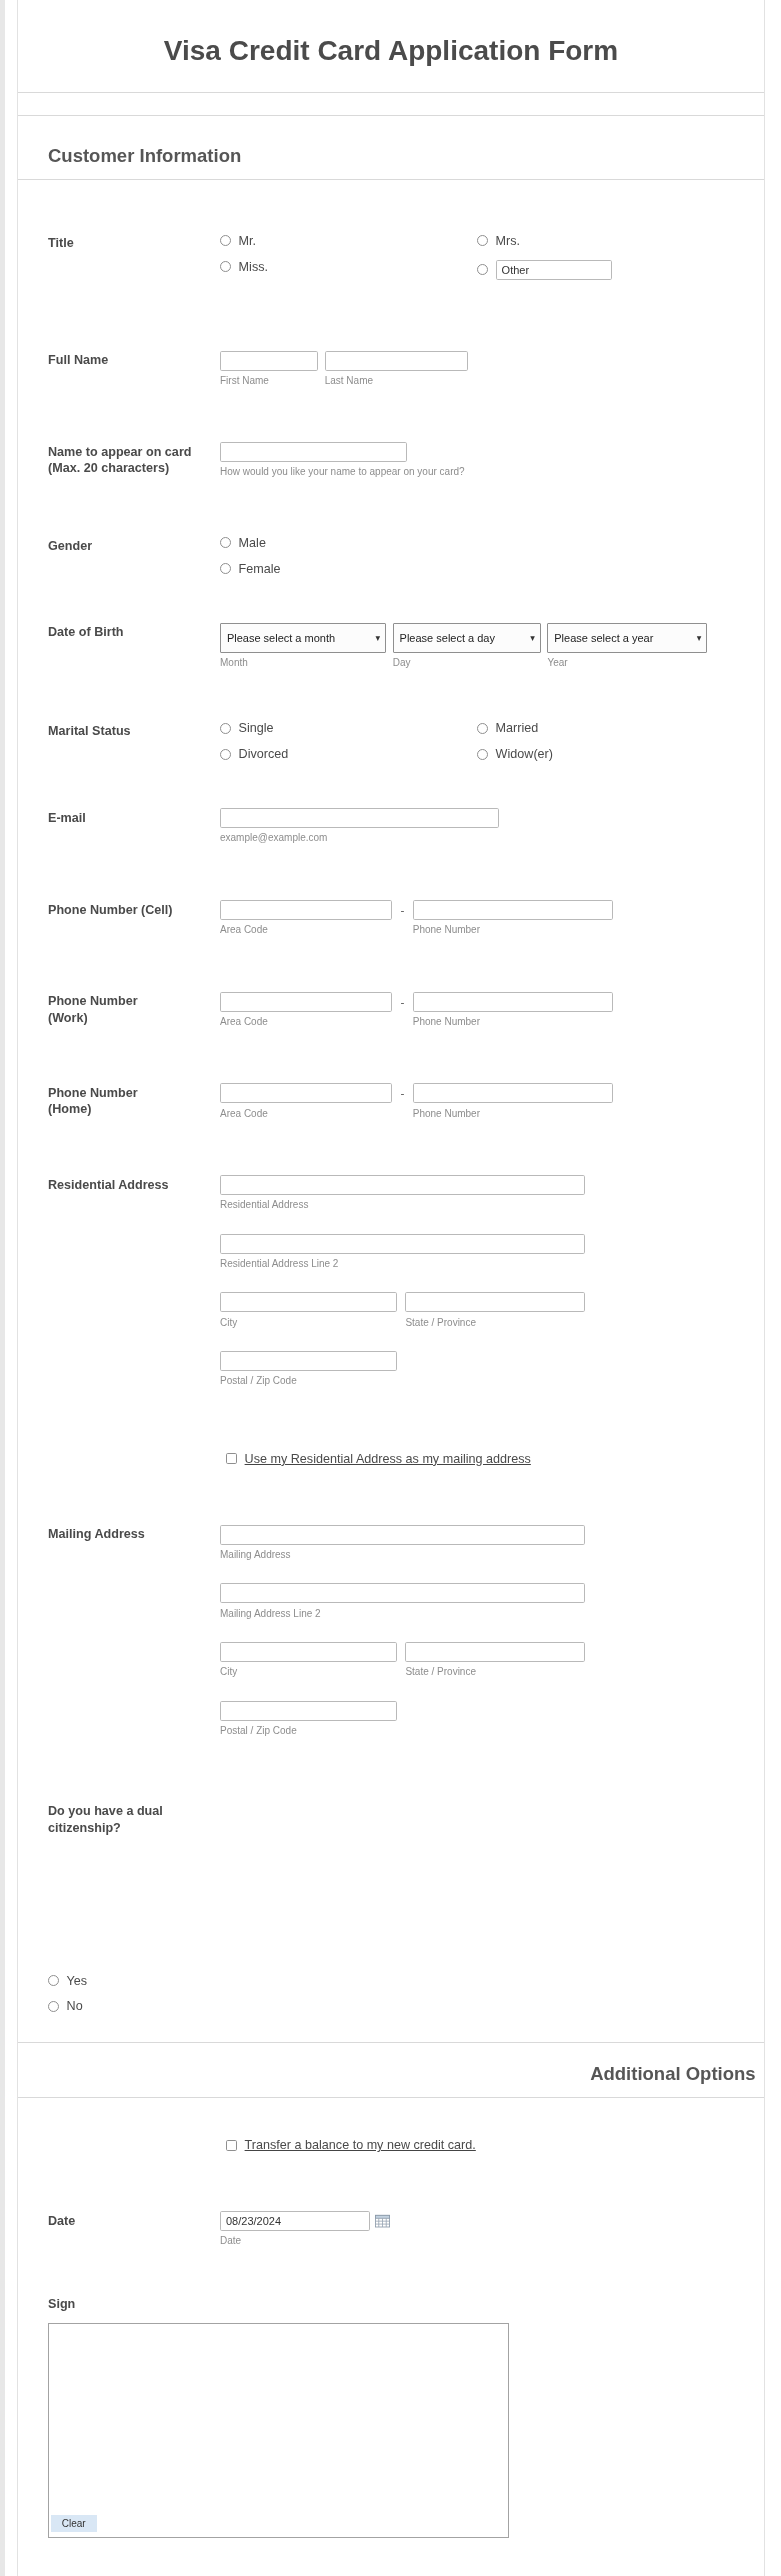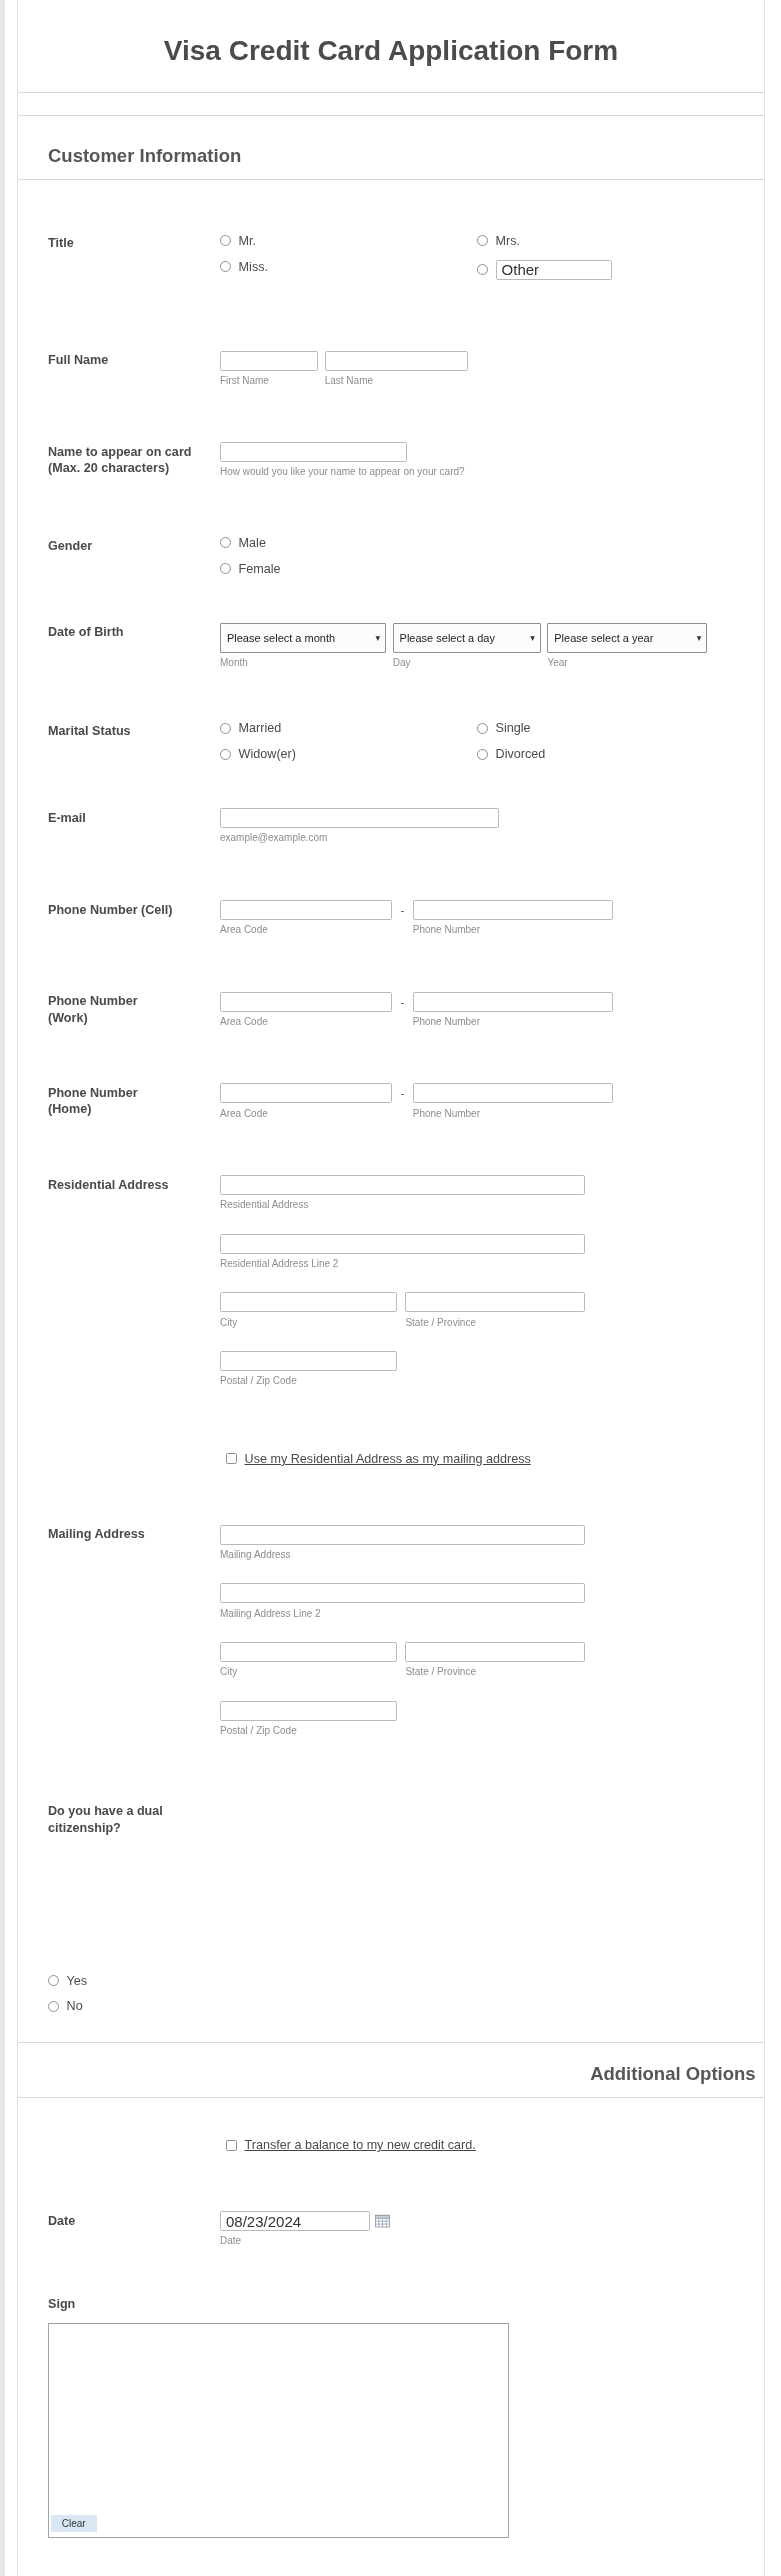--- a/index.html
+++ b/index.html
@@ -13,21 +13,21 @@
   .h2{font-size:18.5px;font-weight:700;color:#565656;}
   .h2-left{margin:29px 30px 11.8px;}
   .h2-right{text-align:right;margin:20px 8.4px 11.8px 30px;}
   .inner{padding:0 30px;}
   .body-pad{padding-top:54px;}
   .row{display:flex;align-items:flex-start;margin-bottom:47px;}
   .flabel{flex:0 0 172px;max-width:172px;box-sizing:border-box;padding:1.7px 11.8px 0 0;
           font-size:12.6px;font-weight:700;color:#4a4a4a;line-height:1.3;white-space:pre-line;}
   .control{flex:1;min-width:0;}
   .ti{height:20px;border:0.8px solid #b9b9b9;border-radius:1.7px;background:#fff;box-sizing:border-box;
-      padding:0 5px;font-family:inherit;font-size:15px;color:#333;}
+      padding:0 5px;font-family:inherit;font-size:11px;color:#333;}
   .w-first{width:98px}.w-last{width:143px}.w-card{width:187px}.w-other{width:116px}
   .w-email{width:279px}.w-area{width:172px}.w-phone{width:200px}
   .w-street{width:365px}.w-city{width:177px}.w-state{width:180px}.w-postal{width:177px}.w-date{width:150px}
   .sub{font-size:10px;color:#8d8d8d;margin-top:4.2px;line-height:1.25;}
   .opt{display:flex;align-items:center;font-size:12.6px;color:#4a4a4a;margin-bottom:11.8px;}
   .opt:last-child{margin-bottom:0;}
   input[type=radio],input[type=checkbox]{appearance:none;-webkit-appearance:none;width:11px;height:11px;
       border:0.8px solid #8f8f8f;background:#fff;margin:0 7.6px 0 0;flex:none;}
   input[type=radio]{border-radius:50%;}
   input[type=checkbox]{border-radius:1.7px;}
@@ -178,35 +178,35 @@
       </div>
     </div>
 
     <div class="row">
       <div class="flabel">Marital Status</div>
       <div class="control">
         <div class="optcols">
           <div class="optcol">
             <label class="opt">
               <input type="radio" name="marital" style="">
+              <span>Single</span>
+            </label>
+            <label class="opt">
+              <input type="radio" name="marital" style="">
+              <span>Divorced</span>
+            </label>
+          </div>
+          <div class="optcol">
+            <label class="opt">
+              <input type="radio" name="marital" style="">
               <span>Married</span>
             </label>
             <label class="opt">
               <input type="radio" name="marital" style="">
               <span>Widow(er)</span>
-            </label>
-          </div>
-          <div class="optcol">
-            <label class="opt">
-              <input type="radio" name="marital" style="">
-              <span>Single</span>
-            </label>
-            <label class="opt">
-              <input type="radio" name="marital" style="">
-              <span>Divorced</span>
             </label>
           </div>
         </div>
       </div>
     </div>
 
     <div class="row" style="margin-bottom:55px;">
       <div class="flabel">E-mail</div>
       <div class="control">
         <div class="fcol">

